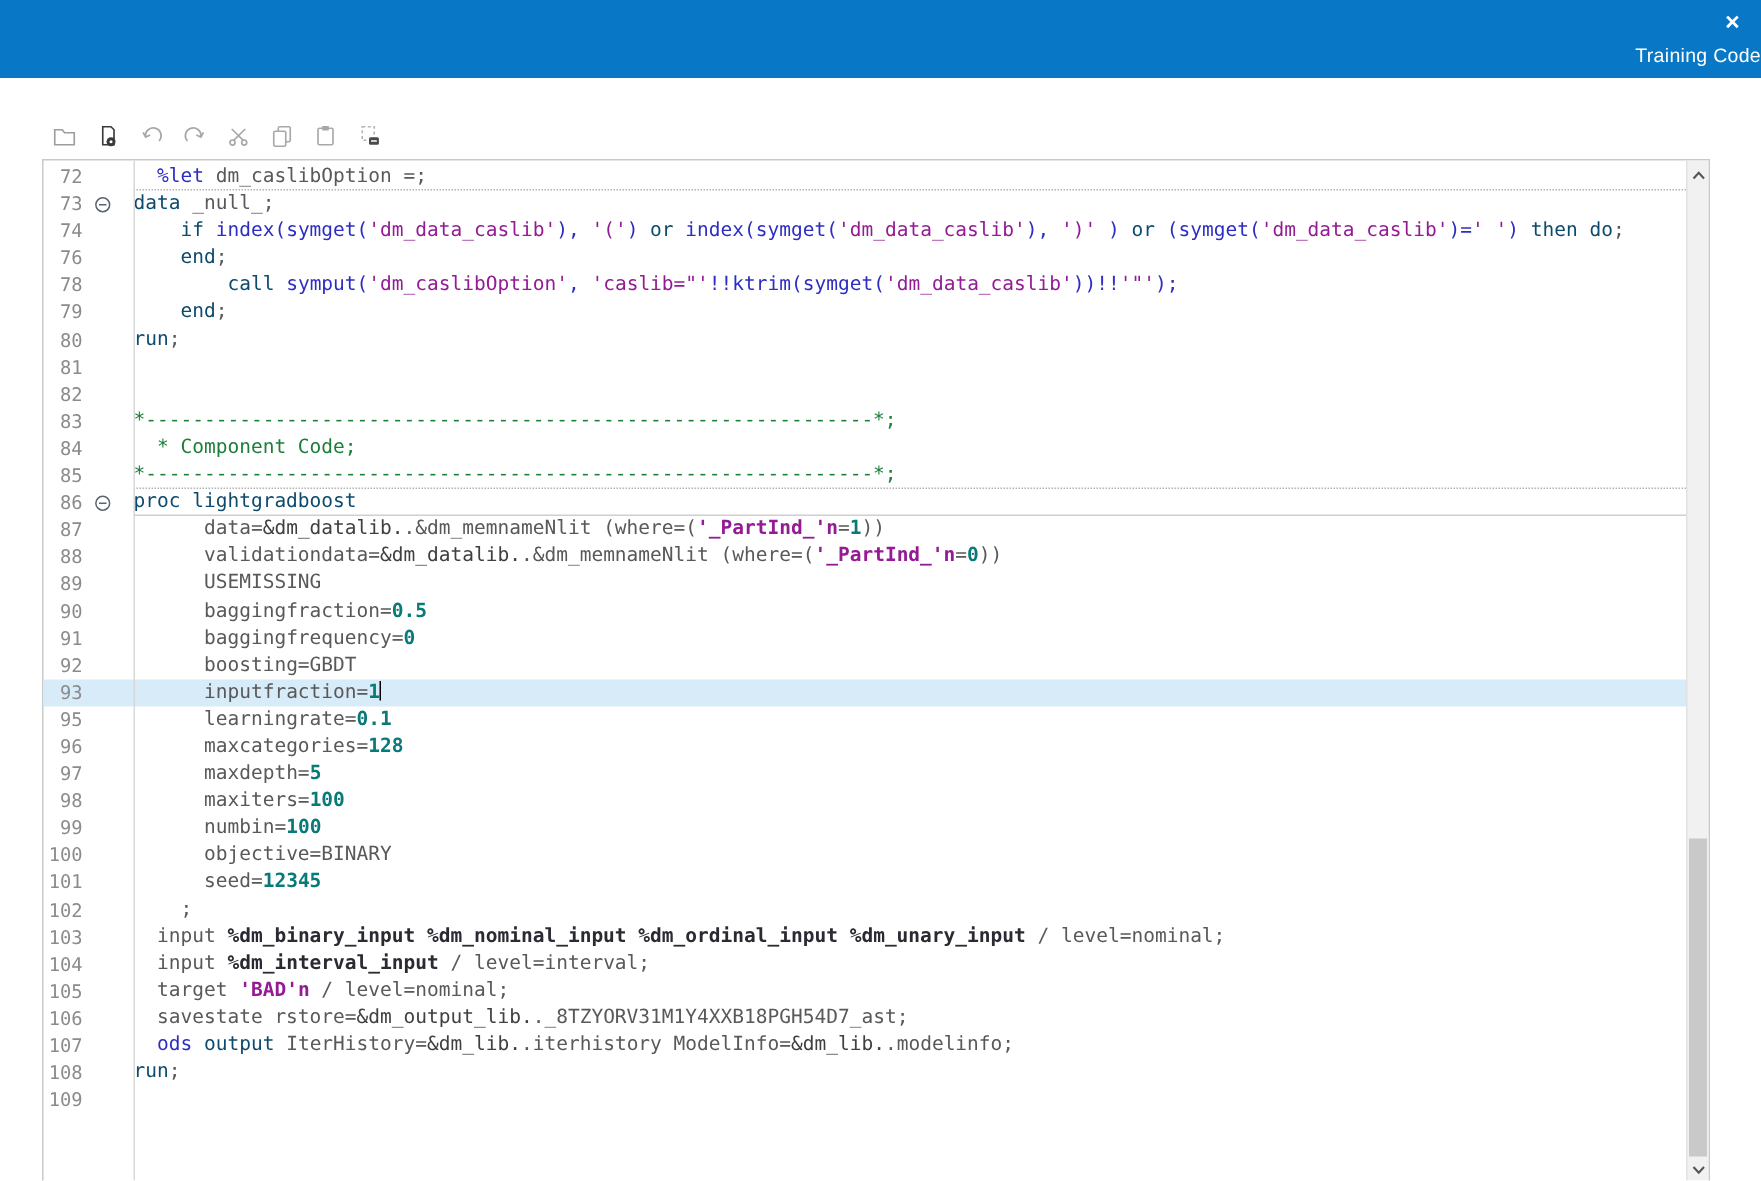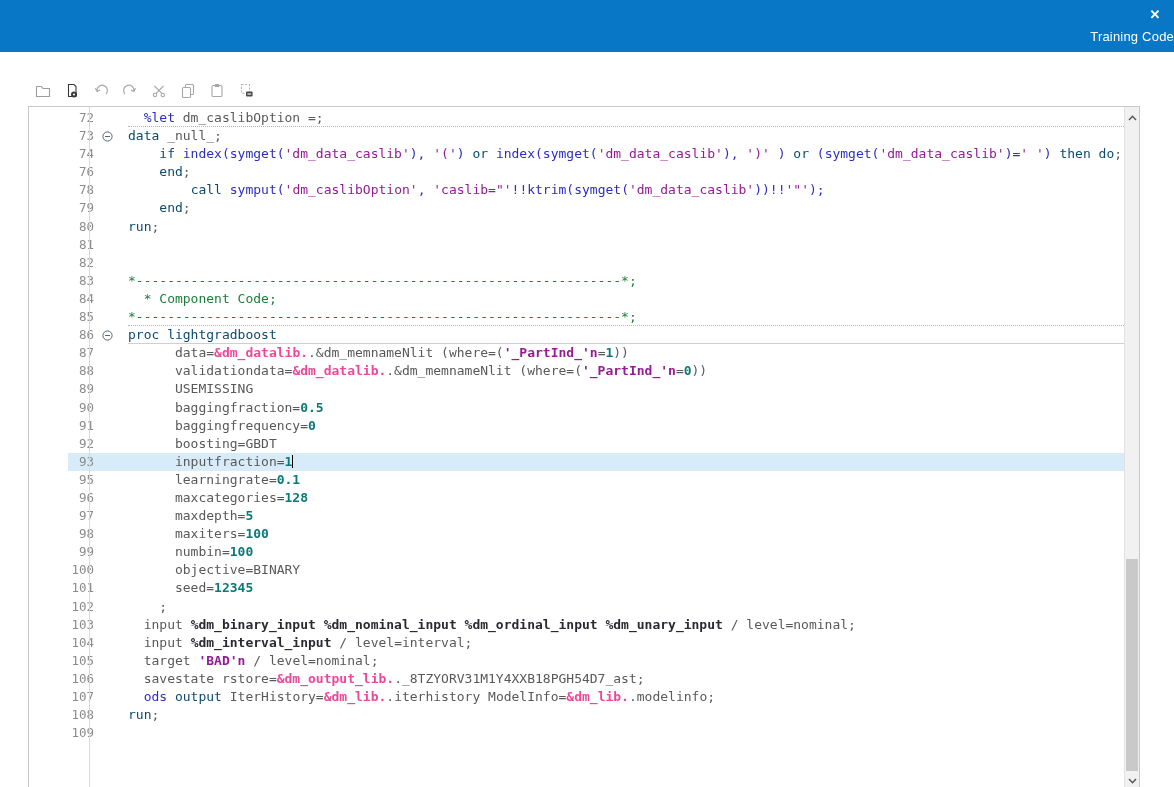--- a/index.html
+++ b/index.html
@@ -15,40 +15,40 @@
 
   
   .toolbar{position:absolute;left:34px;top:81px;display:flex;gap:12px;}
   .tool-btn{width:17px;height:19px;display:flex;align-items:center;justify-content:center;cursor:pointer;}
   .tool-btn svg{display:block;}
 
   
   .editor{position:absolute;left:28px;top:106px;width:1112px;height:681px;
        border:1px solid #c9c9c9;border-bottom:none;box-sizing:border-box;background:#fff;overflow:hidden;}
   .rows{position:absolute;left:0;top:0;right:15px;bottom:0;padding-top:2px;
-       font-family:"DejaVu Sans Mono",monospace;font-size:13px;margin-left:39px;}
+       font-family:"DejaVu Sans Mono",monospace;font-size:13px;}
   .row{position:relative;display:flex;height:18.1px;line-height:18.1px;}
   .row.current{background:#d8ebf8;justify-content:flex-end;}
   .row.sep-top::before{content:"";position:absolute;left:60px;right:0;top:-1px;
        border-top:1px dotted #b4b4b4;}
   .row.sep-bottom::after{content:"";position:absolute;left:60px;right:0;bottom:0;
        border-bottom:1px solid #cfcfcf;}
   .ln{flex:none;width:26px;text-align:right;color:#8b8b8b;font-size:12.5px;}
   .fold{flex:none;width:34px;display:flex;align-items:center;padding-left:8px;box-sizing:border-box;}
   .code{flex:1;white-space:pre;color:#595959;}
   .gutter-sep{position:absolute;left:60px;top:0;bottom:0;width:1px;background:#d8d8d8;z-index:3;}
 
   
   .p  {color:#595959;}
   .k  {color:#0c4a6e;font-weight:normal;}
   .f  {color:#2d2dc4;}
   .s  {color:#941b94;}
   .sb {color:#941b94;font-weight:bold;}
   .n  {color:#0a7a78;font-weight:bold;}
-  .m  {color:#ec4899;font-weight:bold;}
+  .m  {color:#404040;font-weight:normal;}
   .mc {color:#2a2a33;font-weight:bold;}
   .c  {color:#1c7f39;}
   .caret{display:inline-block;width:1px;height:13px;background:#000;vertical-align:-2px;}
 
   
   .vscroll{position:absolute;top:0;right:0;bottom:0;width:15px;background:#f1f1f1;
        border-left:1px solid #e2e2e2;box-sizing:border-box;z-index:4;}
   .vscroll .btn{position:absolute;left:0;width:14px;height:15px;display:flex;
        align-items:center;justify-content:center;cursor:pointer;}
   .vscroll .btn.up{top:1px;}

